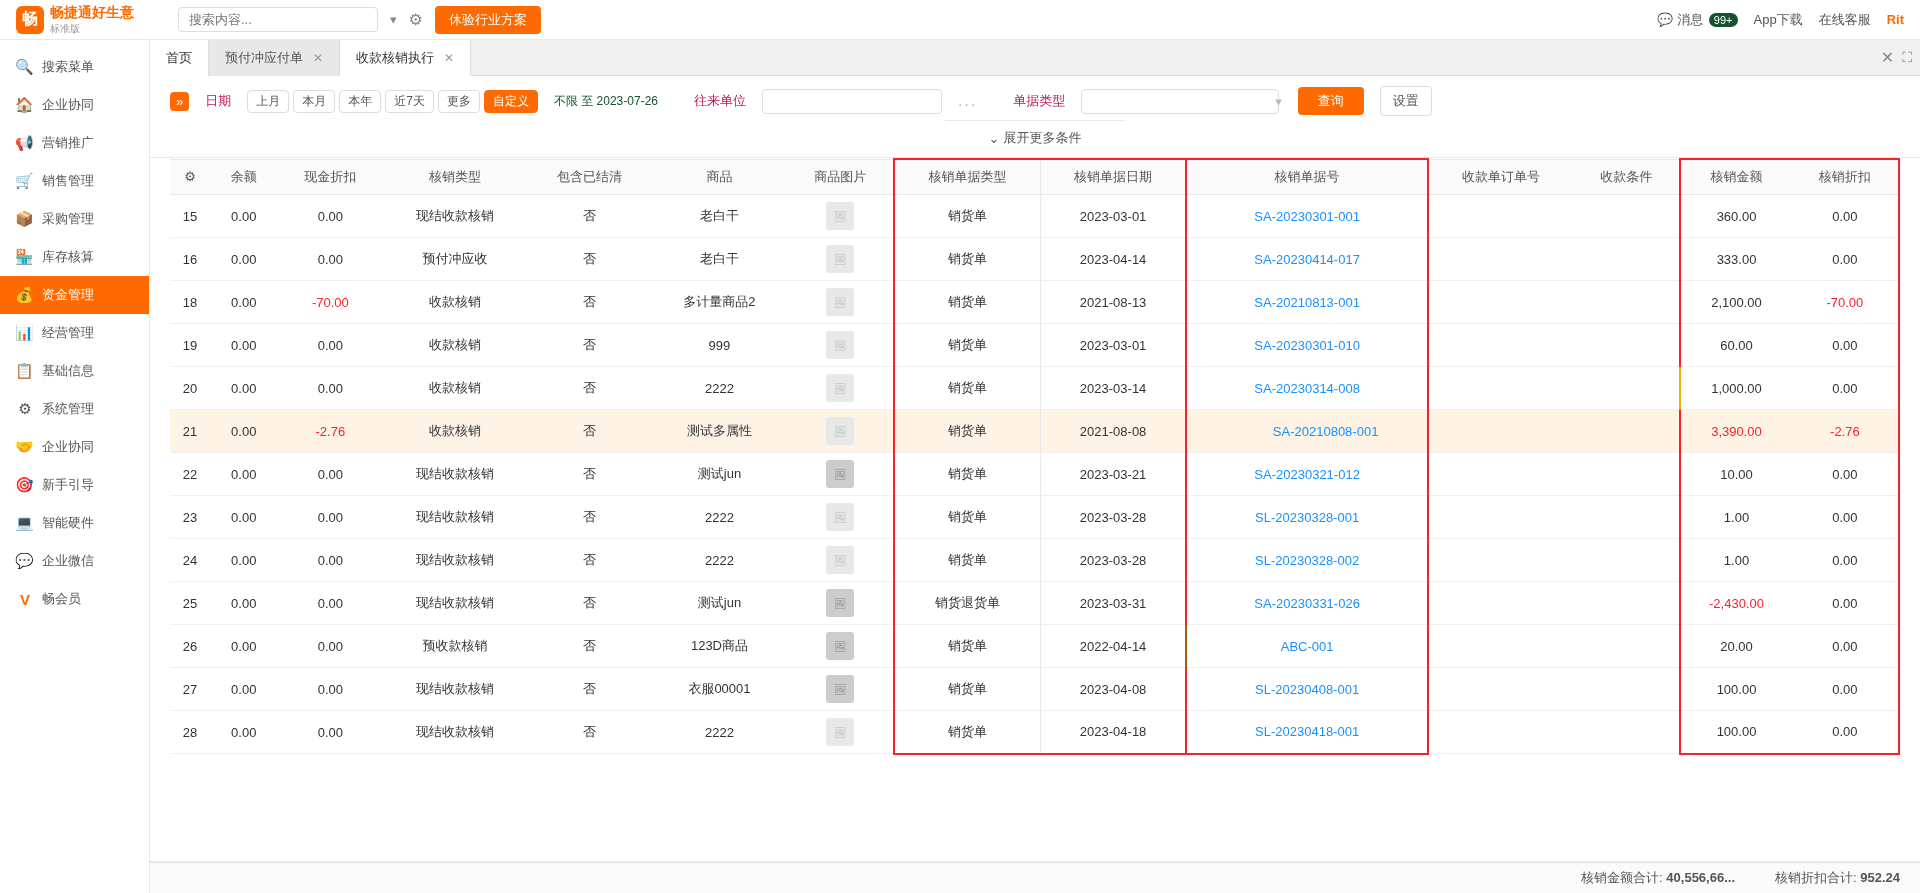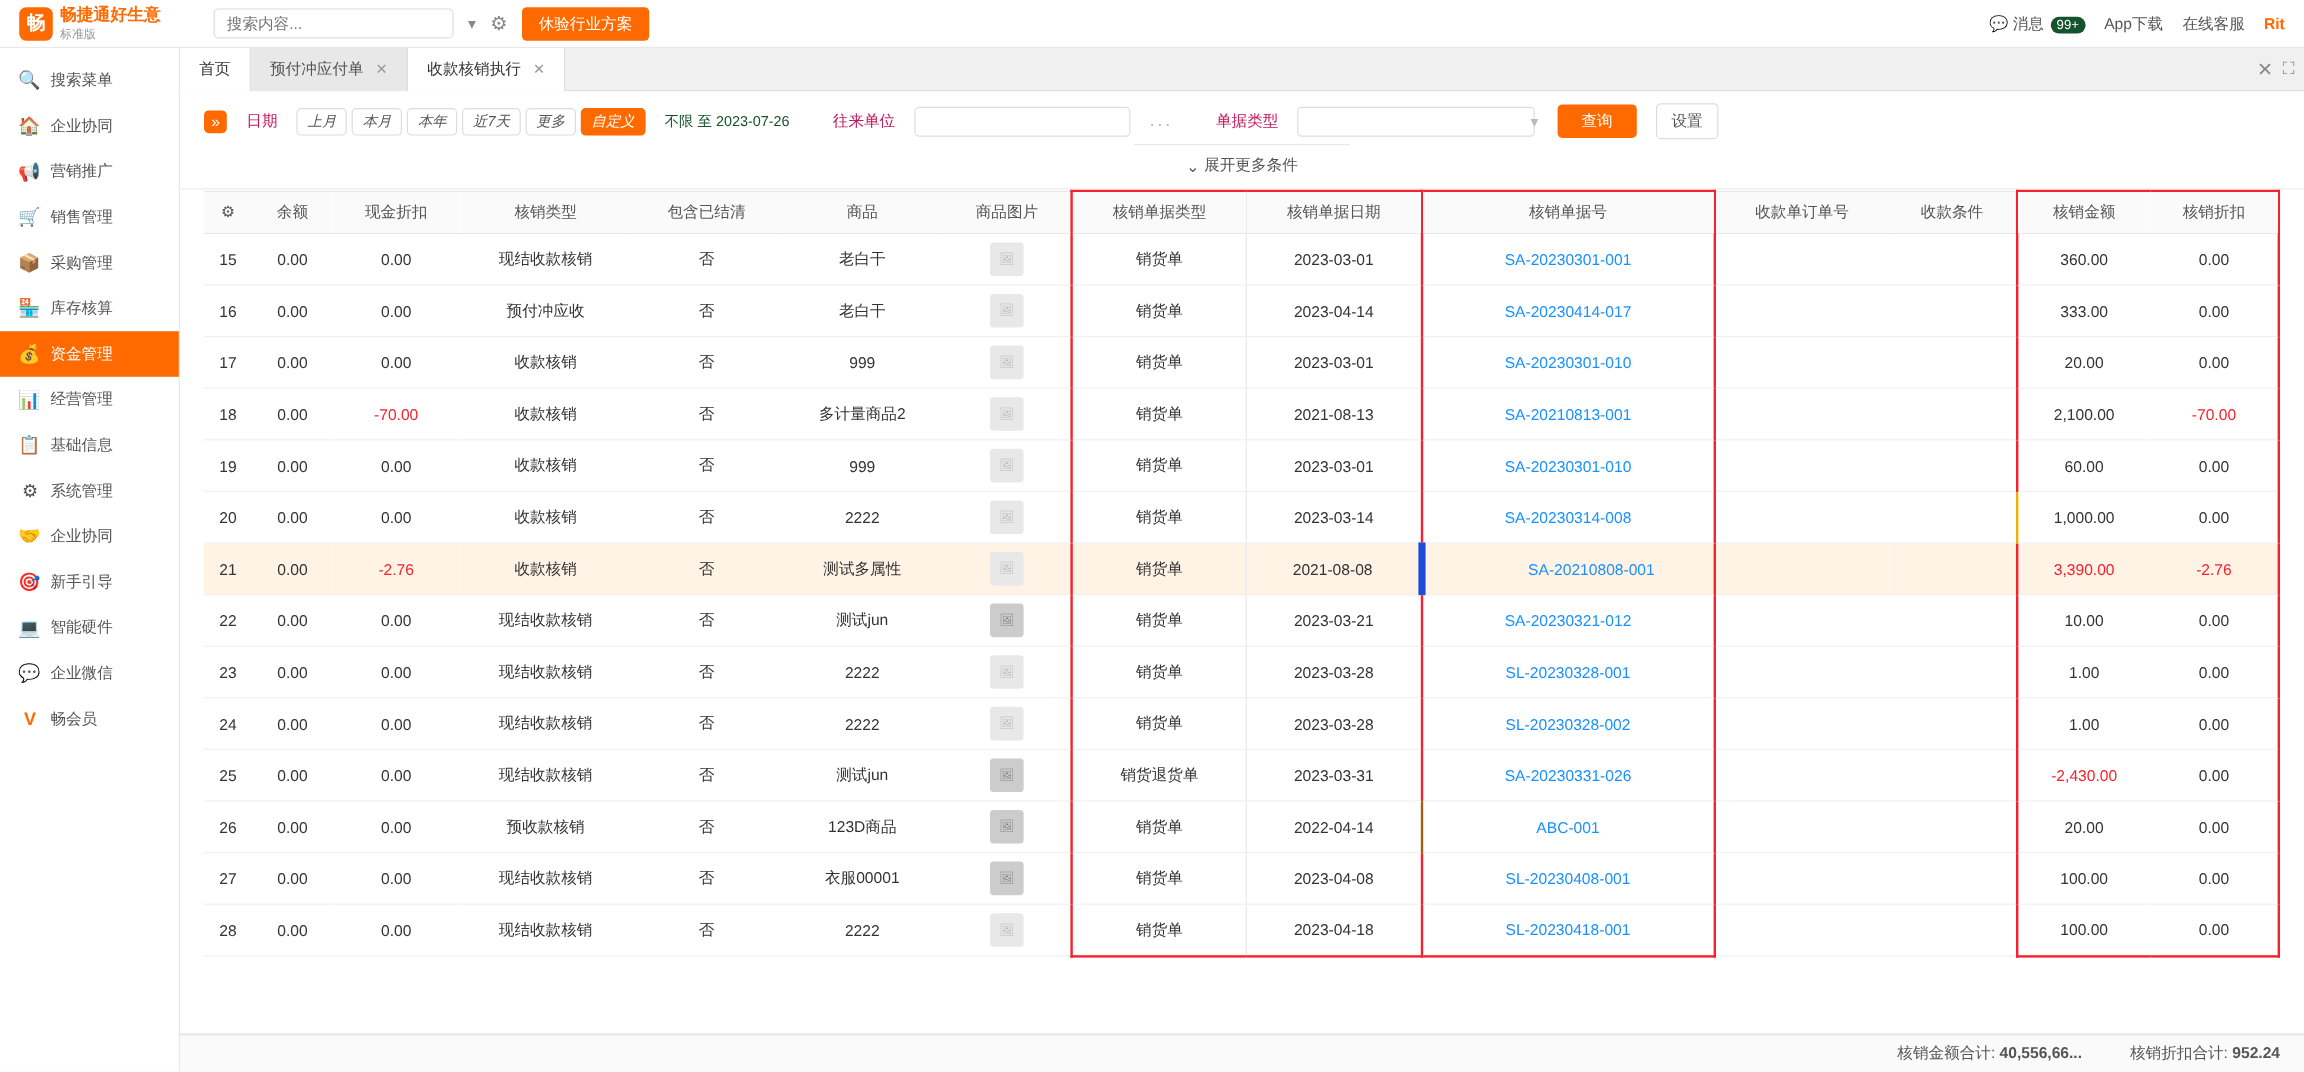--- a/index.html
+++ b/index.html
@@ -42,21 +42,21 @@
     .page-title { font-size: 16px; font-weight: bold; color: #333; }
     .page-actions { display: flex; gap: 10px; align-items: center; }
     .btn-export { display: flex; align-items: center; gap: 4px; color: #ff6a00; border: 1px solid #ff6a00; border-radius: 4px; padding: 4px 10px; cursor: pointer; font-size: 13px; background: #fff; }
     .btn-refresh { display: flex; align-items: center; gap: 4px; color: #555; border: 1px solid #ddd; border-radius: 4px; padding: 4px 10px; cursor: pointer; font-size: 13px; background: #fff; }
 
     
     .filter-bar { background: #fff; padding: 10px 20px; border-bottom: 1px solid #e8e8e8; }
     .filter-row { display: flex; align-items: center; gap: 16px; flex-wrap: wrap; }
     .filter-label { color: #be185d; font-size: 13px; white-space: nowrap; }
     .filter-date-btns { display: flex; gap: 4px; align-items: center; }
-    .date-btn { padding: 2px 8px; border: 1px solid #ddd; border-radius: 4px; cursor: pointer; font-size: 12px; color: #555; background: #fff; font-style: italic; }
+    .date-btn { padding: 2px 8px; border: 1px solid #ddd; border-radius: 4px; cursor: pointer; font-size: 12px; color: #555; background: #fff; }
     .date-btn.active { background: #ff6a00; color: white; border-color: #ff6a00; }
     .date-range { font-size: 12px; color: #14532d; }
     .filter-unit { display: flex; align-items: center; gap: 16px; }
     .filter-input { border: 1px solid #ddd; border-radius: 4px; padding: 4px 10px; font-size: 13px; width: 180px; color: #999; }
     .filter-dots { color: #bbb; font-size: 16px; letter-spacing: 2px; }
     .filter-select { border: 1px solid #ddd; border-radius: 4px; padding: 4px 10px; font-size: 13px; min-width: 150px; color: #999; background: #fff; }
     .btn-query { background: #ff6a00; color: white; border: none; border-radius: 4px; padding: 5px 20px; font-size: 13px; cursor: pointer; }
     .btn-settings { color: #555; border: 1px solid #ddd; border-radius: 4px; padding: 5px 12px; font-size: 13px; cursor: pointer; background: #fff; }
     .expand-btn { display: flex; align-items: center; gap: 4px; color: #555; font-size: 13px; cursor: pointer; border-top: 1px solid #e8e8e8; padding-top: 8px; margin-top: 4px; justify-content: center; width: 180px; margin-left: auto; margin-right: auto; }
 
@@ -274,64 +274,48 @@
       <td><div style="width:28px;height:28px;background:#e8e8e8;border-radius:3px;display:inline-flex;align-items:center;justify-content:center;color:#bbb;font-size:10px;">🖼</div></td>
       <td style="border-left:2px solid #f5222d;border-right:1px solid #e8e8e8;">销货单</td>
       <td style="border-right:2px solid #f5222d;">2023-04-14</td>
       <td style="border-left:2px solid #f5222d;border-right:2px solid #f5222d;"><a href="#" class="link-text">SA-20230414-017</a></td>
       <td></td>
       <td></td>
       <td style="border-left:2px solid #f5222d;" class="">333.00</td>
       <td style="border-right:2px solid #f5222d;" class="">0.00</td>
     </tr>
               <tr>
-      <td>17</td>
+      <td>18</td>
+      <td>0.00</td>
+      <td class="negative-red">-70.00</td>
+      <td>收款核销</td>
+      <td>否</td>
+      <td>多计量商品2</td>
+      <td><div style="width:28px;height:28px;background:#e8e8e8;border-radius:3px;display:inline-flex;align-items:center;justify-content:center;color:#bbb;font-size:10px;">🖼</div></td>
+      <td style="border-left:2px solid #f5222d;border-right:1px solid #e8e8e8;">销货单</td>
+      <td style="border-right:2px solid #f5222d;">2021-08-13</td>
+      <td style="border-left:2px solid #f5222d;border-right:2px solid #f5222d;"><a href="#" class="link-text">SA-20210813-001</a></td>
+      <td></td>
+      <td></td>
+      <td style="border-left:2px solid #f5222d;" class="">2,100.00</td>
+      <td style="border-right:2px solid #f5222d;" class="negative-red">-70.00</td>
+    </tr>
+              <tr>
+      <td>19</td>
       <td>0.00</td>
       <td class="">0.00</td>
       <td>收款核销</td>
       <td>否</td>
       <td>999</td>
       <td><div style="width:28px;height:28px;background:#e8e8e8;border-radius:3px;display:inline-flex;align-items:center;justify-content:center;color:#bbb;font-size:10px;">🖼</div></td>
       <td style="border-left:2px solid #f5222d;border-right:1px solid #e8e8e8;">销货单</td>
       <td style="border-right:2px solid #f5222d;">2023-03-01</td>
       <td style="border-left:2px solid #f5222d;border-right:2px solid #f5222d;"><a href="#" class="link-text">SA-20230301-010</a></td>
       <td></td>
       <td></td>
-      <td style="border-left:2px solid #f5222d;" class="">20.00</td>
-      <td style="border-right:2px solid #f5222d;" class="">0.00</td>
-    </tr>
-              <tr>
-      <td>18</td>
-      <td>0.00</td>
-      <td class="negative-red">-70.00</td>
-      <td>收款核销</td>
-      <td>否</td>
-      <td>多计量商品2</td>
-      <td><div style="width:28px;height:28px;background:#e8e8e8;border-radius:3px;display:inline-flex;align-items:center;justify-content:center;color:#bbb;font-size:10px;">🖼</div></td>
-      <td style="border-left:2px solid #f5222d;border-right:1px solid #e8e8e8;">销货单</td>
-      <td style="border-right:2px solid #f5222d;">2021-08-13</td>
-      <td style="border-left:2px solid #f5222d;border-right:2px solid #f5222d;"><a href="#" class="link-text">SA-20210813-001</a></td>
-      <td></td>
-      <td></td>
-      <td style="border-left:2px solid #f5222d;" class="">2,100.00</td>
-      <td style="border-right:2px solid #f5222d;" class="negative-red">-70.00</td>
-    </tr>
-              <tr>
-      <td>19</td>
-      <td>0.00</td>
-      <td class="">0.00</td>
-      <td>收款核销</td>
-      <td>否</td>
-      <td>999</td>
-      <td><div style="width:28px;height:28px;background:#e8e8e8;border-radius:3px;display:inline-flex;align-items:center;justify-content:center;color:#bbb;font-size:10px;">🖼</div></td>
-      <td style="border-left:2px solid #f5222d;border-right:1px solid #e8e8e8;">销货单</td>
-      <td style="border-right:2px solid #f5222d;">2023-03-01</td>
-      <td style="border-left:2px solid #f5222d;border-right:2px solid #f5222d;"><a href="#" class="link-text">SA-20230301-010</a></td>
-      <td></td>
-      <td></td>
       <td style="border-left:2px solid #f5222d;" class="">60.00</td>
       <td style="border-right:2px solid #f5222d;" class="">0.00</td>
     </tr>
               <tr>
       <td>20</td>
       <td>0.00</td>
       <td class="">0.00</td>
       <td>收款核销</td>
       <td>否</td>
       <td>2222</td>
@@ -347,21 +331,21 @@
               <tr class="highlighted">
       <td>21</td>
       <td>0.00</td>
       <td class="negative-red">-2.76</td>
       <td>收款核销</td>
       <td>否</td>
       <td>测试多属性</td>
       <td><div style="width:28px;height:28px;background:#e8e8e8;border-radius:3px;display:inline-flex;align-items:center;justify-content:center;color:#bbb;font-size:10px;">🖼</div></td>
       <td style="border-left:2px solid #f5222d;border-right:1px solid #e8e8e8;">销货单</td>
       <td style="border-right:2px solid #f5222d;">2021-08-08</td>
-      <td style="border-left:6px solid #1d4ed8;border-right:2px solid #f5222d;padding-left:47px;"><a href="#" class="link-text">SA-20210808-001</a></td>
+      <td style="border-left:2px solid #1d4ed8;border-right:2px solid #f5222d;padding-left:47px;"><a href="#" class="link-text">SA-20210808-001</a></td>
       <td></td>
       <td></td>
       <td style="border-left:2px solid #f5222d;color:#f5222d;" class="">3,390.00</td>
       <td style="border-right:2px solid #f5222d;" class="negative-red">-2.76</td>
     </tr>
               <tr>
       <td>22</td>
       <td>0.00</td>
       <td class="">0.00</td>
       <td>现结收款核销</td>

